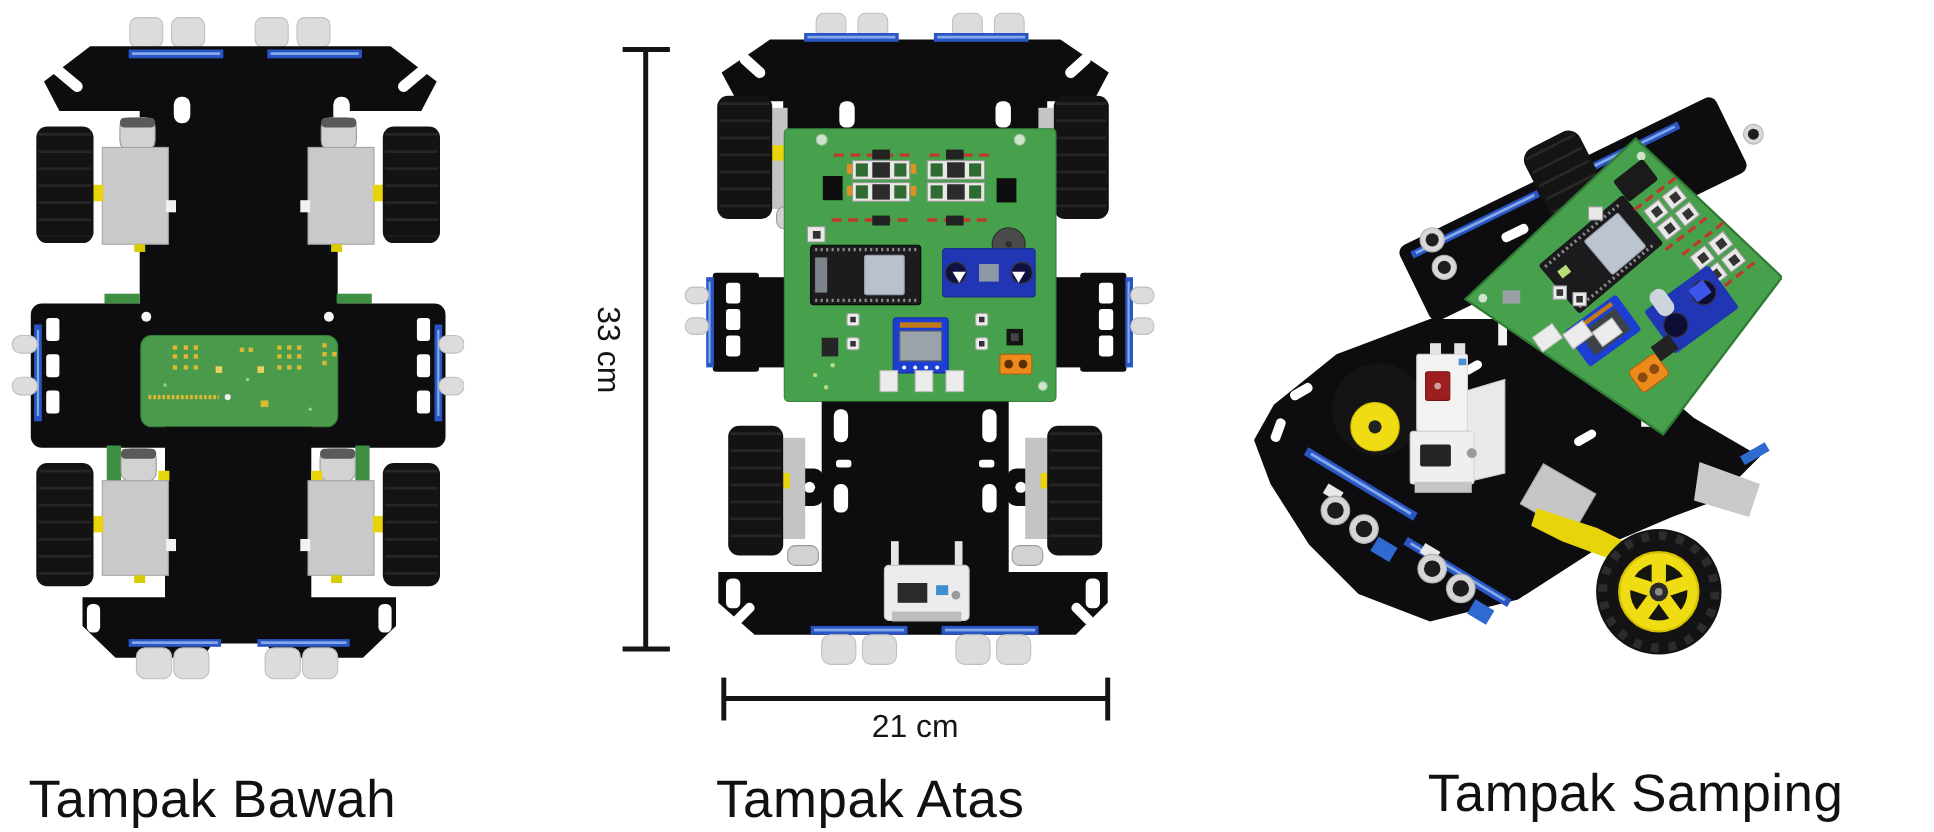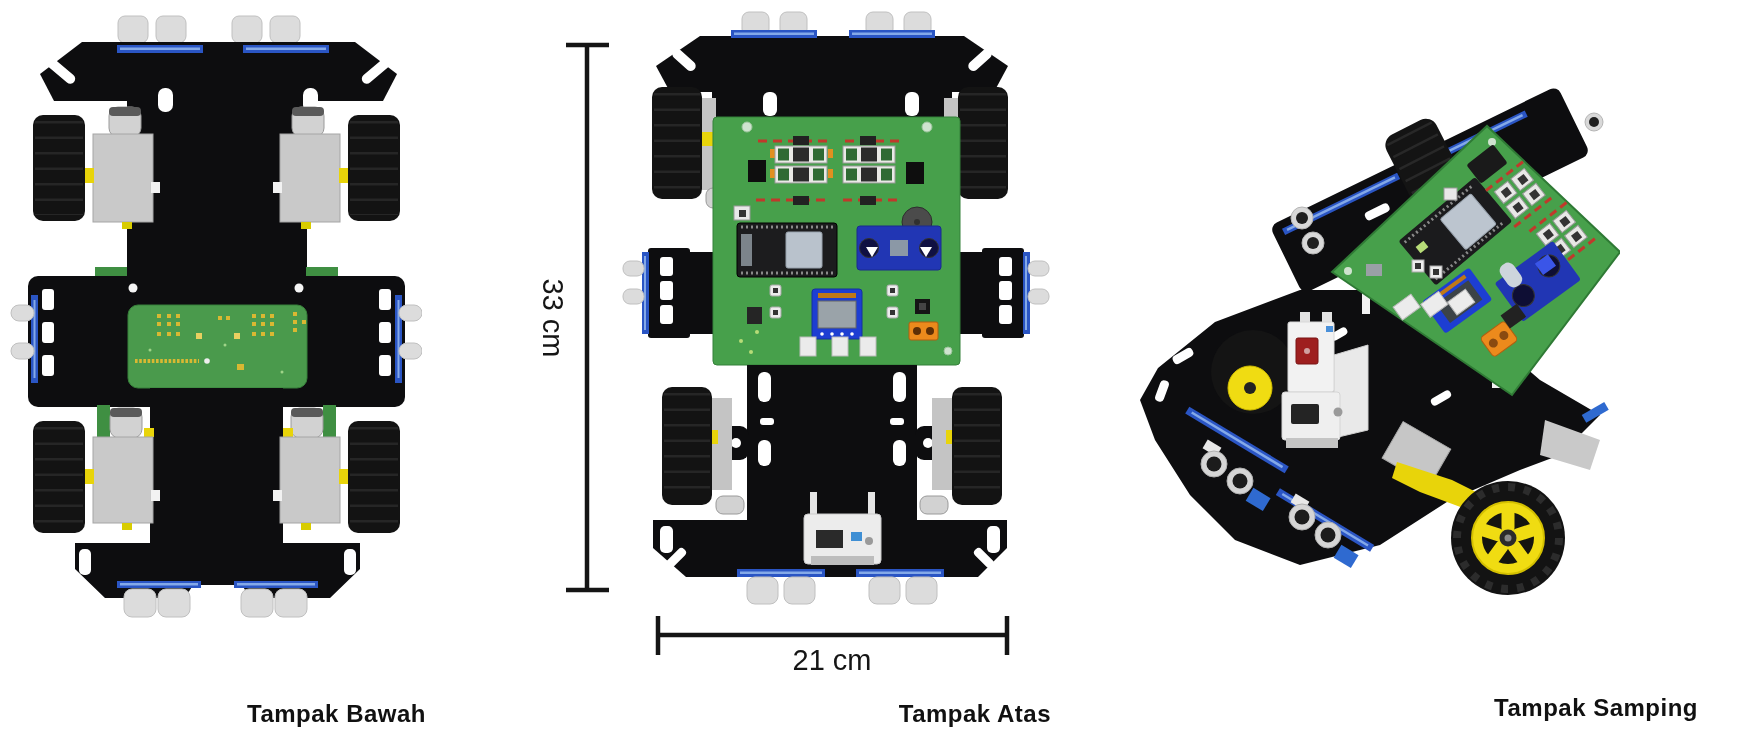--- a/index.html
+++ b/index.html
@@ -1,19 +1,19 @@
 <!DOCTYPE html>
 <html><head>
 <meta charset="utf-8">
 <style>
   html,body{margin:0;padding:0;background:#ffffff;}
   .canvas{position:relative;width:1758px;height:756px;background:#ffffff;overflow:hidden;
           font-family:"Liberation Sans",sans-serif;}
   .abs{position:absolute;}
-  .caption{position:absolute;width:400px;text-align:right;font-weight:700;font-size:24px;
+  .caption{position:absolute;width:400px;text-align:left;font-weight:400;font-size:48px;
            color:#111111;letter-spacing:.5px;white-space:nowrap;}
   svg{display:block;}
 </style>
 </head>
 <body>
 
 <div class="canvas">
 
   <svg class="abs" style="left:8px;top:12px" width="414" height="612" viewBox="8 12 414 612">
     <g fill="#dcdcdc" stroke="#c0c0c0" stroke-width="1">

